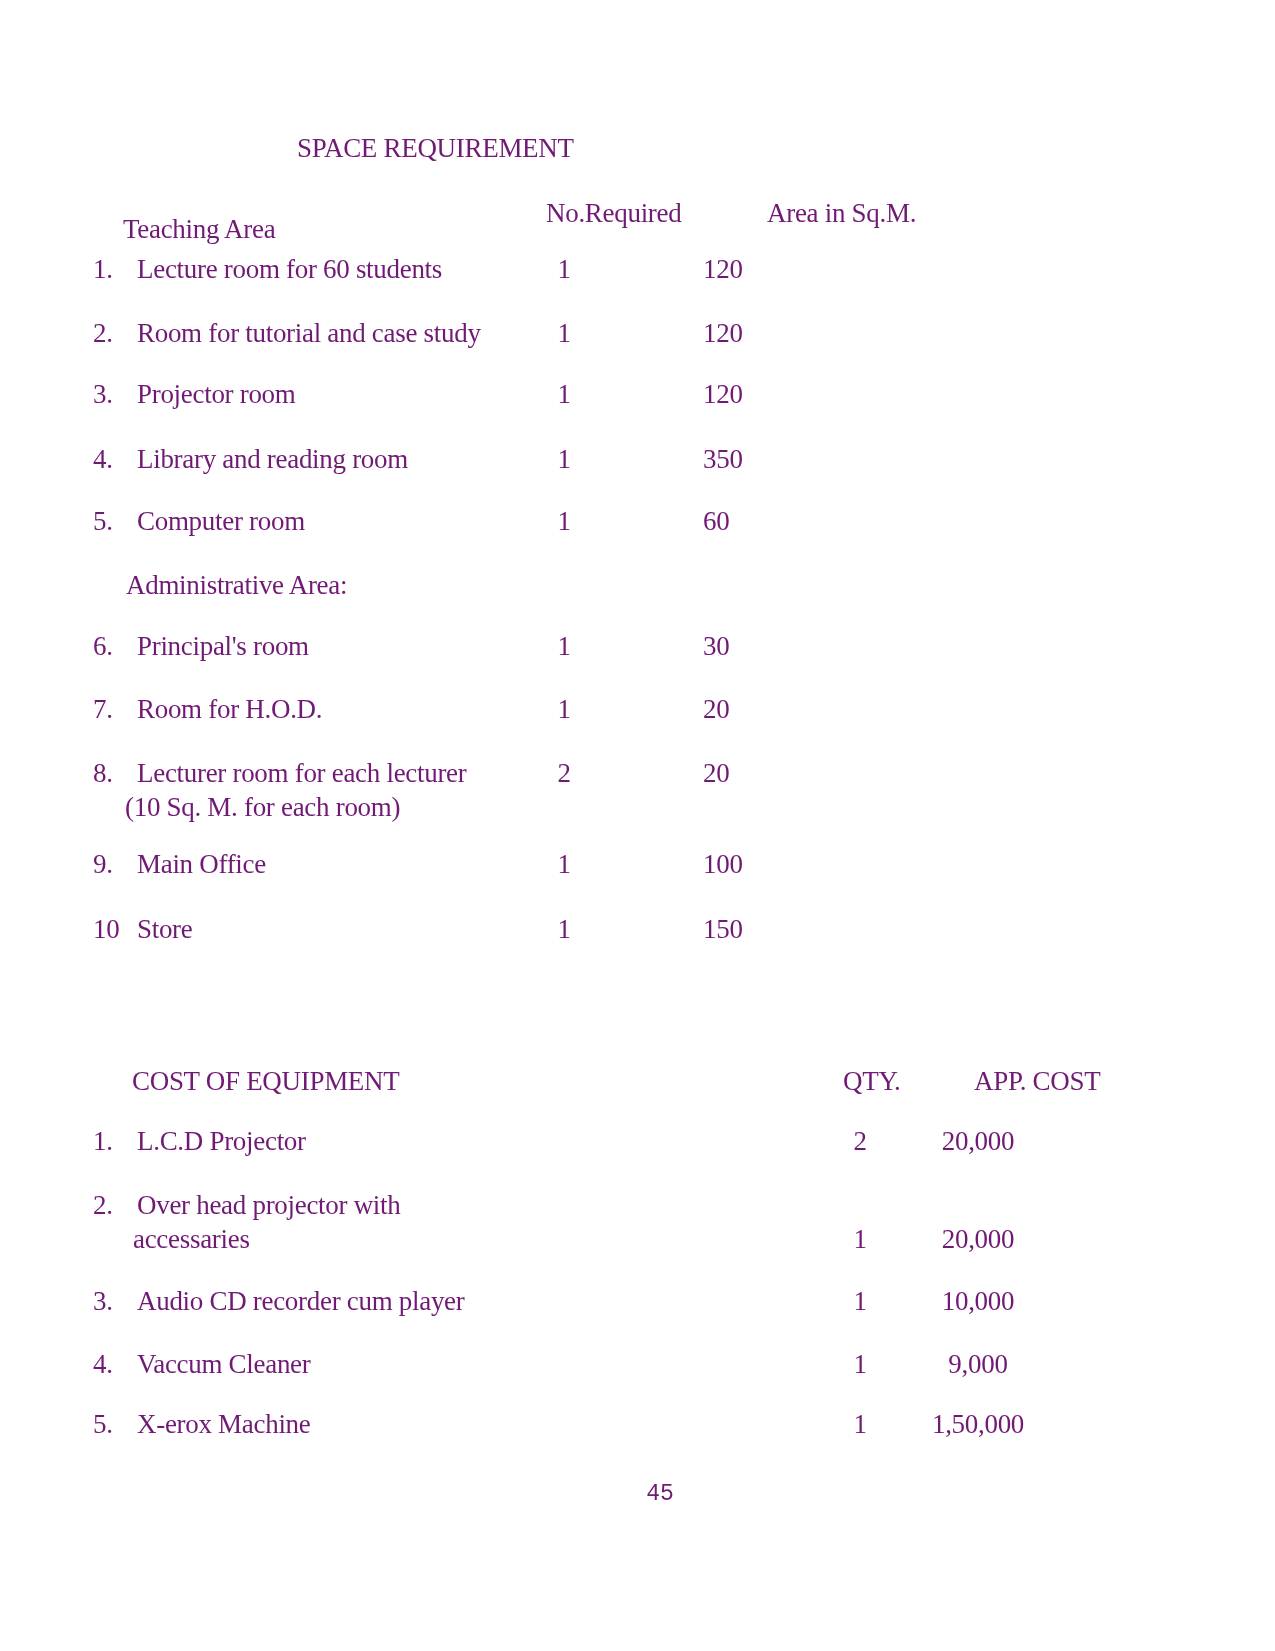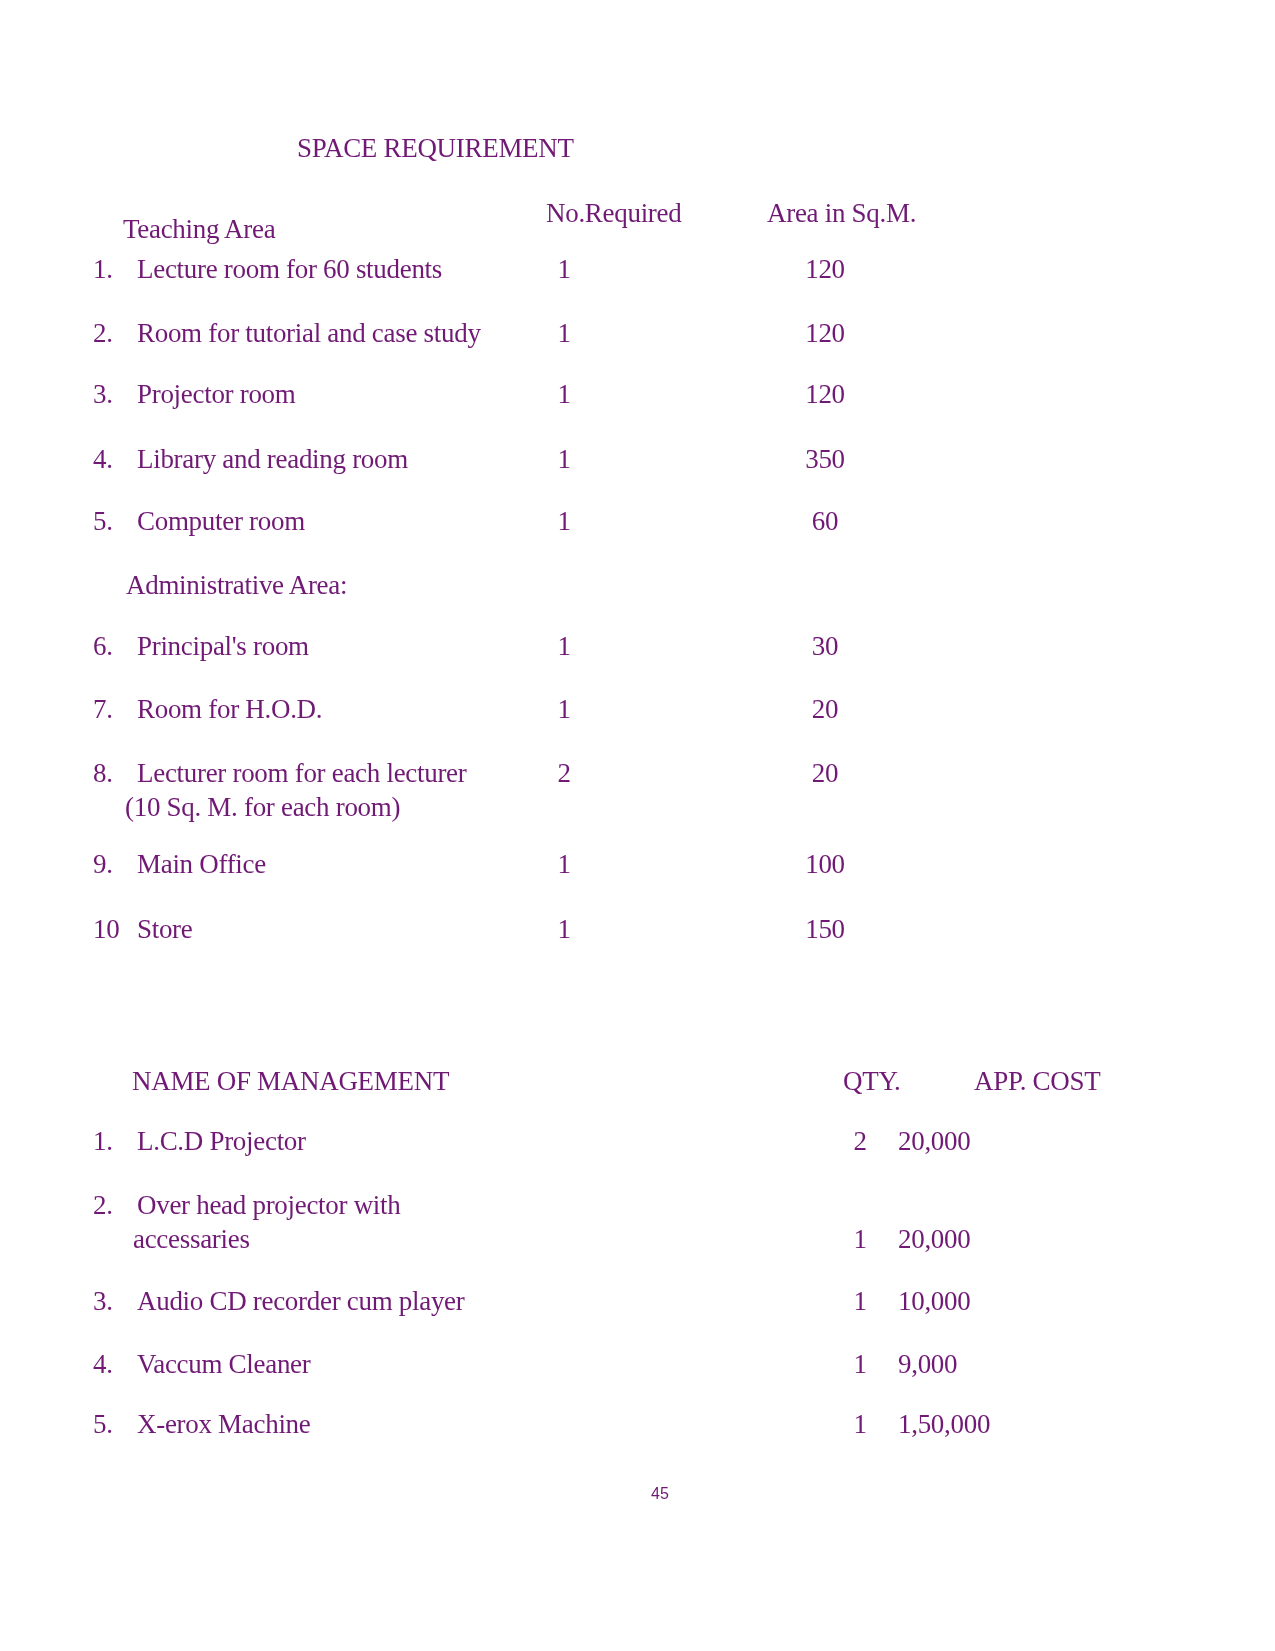--- a/index.html
+++ b/index.html
@@ -20,29 +20,29 @@
     color: #701a75;
     margin-top: 13px;
   }
   .t { position: absolute; white-space: nowrap; }
   .row { position: absolute; left: 0; right: 0; height: 0; overflow: visible; }
   .row span { position: absolute; top: 0; white-space: nowrap; }
   .rnum   { left: 93px; }
   .rlabel { left: 137px; }
   .rlabel2{ left: 125px; top: 34px !important; }
   .rreq   { left: 514px; width: 100px; text-align: center; }
-  .rarea  { left: 745px; width: 160px; text-align: center; }
+  .rarea  { left: 703px; width: 160px; text-align: left; }
   .eqty   { left: 810px; width: 100px; text-align: center; }
-  .ecost  { left: 898px; width: 160px; text-align: left; }
+  .ecost  { left: 898px; width: 160px; text-align: center; }
   .el2    { top: 34px !important; }
   .elabel2{ left: 133px; top: 34px !important; }
   .pageno {
     position: absolute;
-    font-family: Liberation Sans, sans-serif;
-    font-size: 16px;
+    font-family: Liberation Mono, monospace;
+    font-size: 23px;
     letter-spacing: 0;
   }
 </style>
 </head>
 <body>
 
 <div class="page">
 
   <div class="t" style="left:297px; top:118px;">SPACE REQUIREMENT</div>
 
@@ -118,21 +118,21 @@
 
   <div class="row" style="top:899px;">
     <span class="rnum">10</span>
     <span class="rlabel">Store</span>
     <span class="rreq">1</span>
     <span class="rarea">150</span>
   </div>
 
 
 
-  <div class="t" style="left:132px; top:1051px;">NAME OF MANAGEMENT</div>
+  <div class="t" style="left:132px; top:1051px;">COST OF EQUIPMENT</div>
   <div class="t" style="left:843px; top:1051px;">QTY.</div>
   <div class="t" style="left:974px; top:1051px;">APP. COST</div>
 
   <div class="row" style="top:1111px;">
     <span class="rnum">1.</span>
     <span class="rlabel">L.C.D Projector</span>
     <span class="eqty">2</span>
     <span class="ecost">20,000</span>
   </div>
 

